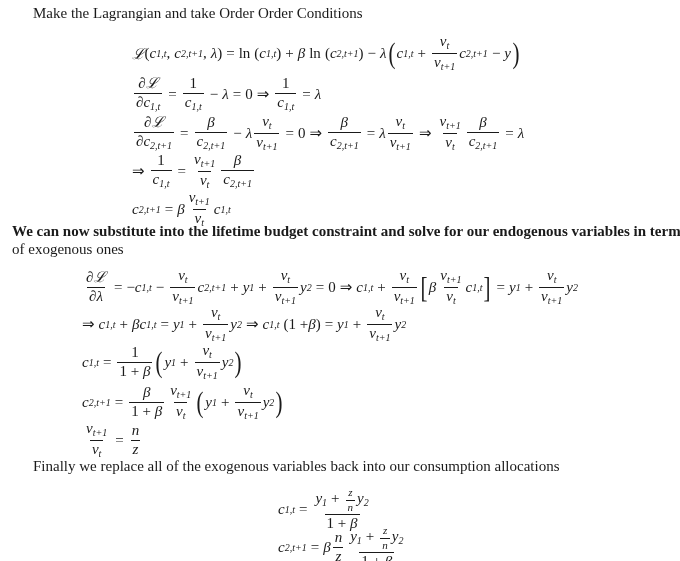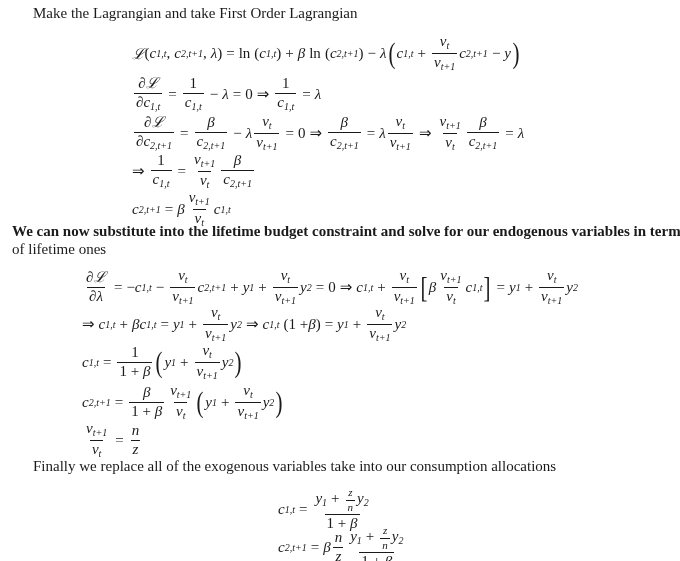--- a/index.html
+++ b/index.html
@@ -15,21 +15,21 @@
   .frac > .den { border-top:1px solid #1a1a1a; padding:1px 2px 0; line-height:1.05; }
   .frac.small { font-size:11px; }
   sub { font-size:10px; vertical-align:-3px; font-style:italic; }
   .big { font-size:30px; font-style:normal; line-height:1; transform:scaleX(0.7); display:inline-block; }
   .op { margin:0 4px; font-style:normal; }
   .sp { display:inline-block; width:4px; }
 </style>
 </head>
 <body>
 
-<div class="txt" style="left:33px; top:5px;">Make the Lagrangian and take First Order Lagrangian</div>
+<div class="txt" style="left:33px; top:5px;">Make the Lagrangian and take Order Order Conditions</div>
 
 <div class="eq" style="left:132px; top:34px;">
   <span class="m">ℒ</span>
     <span class="r">(</span>
     <span class="m">c</span>
     <sub>1,t</sub>
     <span class="r">,</span>
     <span class="sp"></span>
     <span class="m">c</span>
     <sub>2,t+1</sub>
@@ -159,21 +159,21 @@
     <span class="m">β</span>
   <span class="frac m">
       <span class="num">v<sub>t+1</sub></span>
       <span class="den">v<sub>t</sub></span>
     </span>
   <span class="m">c</span>
     <sub>1,t</sub>
 </div>
 
 <div class="txt" style="left:12px; top:223px;font-weight:bold;">We can now substitute into the lifetime budget constraint and solve for our endogenous variables in terms</div>
-<div class="txt" style="left:12px; top:241px;">of lifetime ones</div>
+<div class="txt" style="left:12px; top:241px;">of exogenous ones</div>
 
 <div class="eq" style="left:82px; top:268px;">
   <span class="frac m">
       <span class="num">∂ℒ</span>
       <span class="den">∂λ</span>
     </span>
   <span class="op">=</span>
     <span class="r">−</span>
     <span class="m">c</span>
     <sub>1,t</sub>
@@ -312,21 +312,21 @@
       <span class="num">v<sub>t+1</sub></span>
       <span class="den">v<sub>t</sub></span>
     </span>
   <span class="op">=</span>
   <span class="frac m">
       <span class="num">n</span>
       <span class="den">z</span>
     </span>
 </div>
 
-<div class="txt" style="left:33px; top:458px;">Finally we replace all of the exogenous variables take into our consumption allocations</div>
+<div class="txt" style="left:33px; top:458px;">Finally we replace all of the exogenous variables back into our consumption allocations</div>
 
 <div class="eq" style="left:278px; top:487px;">
   <span class="m">c</span>
     <sub>1,t</sub>
     <span class="op">=</span>
   <span class="frac m">
       <span class="num">y<sub>1</sub><span class="op">+</span><span class="frac small">
           <span class="num">z</span>
           <span class="den">n</span>
         </span>y<sub>2</sub></span>

